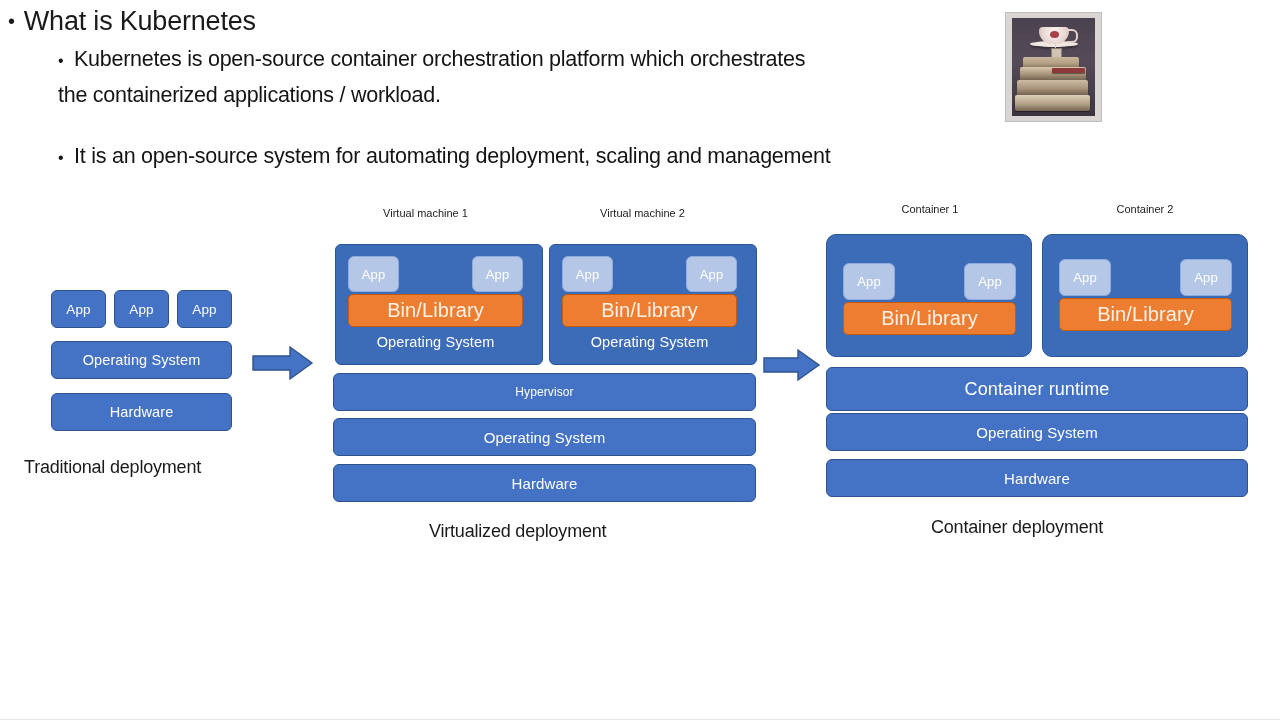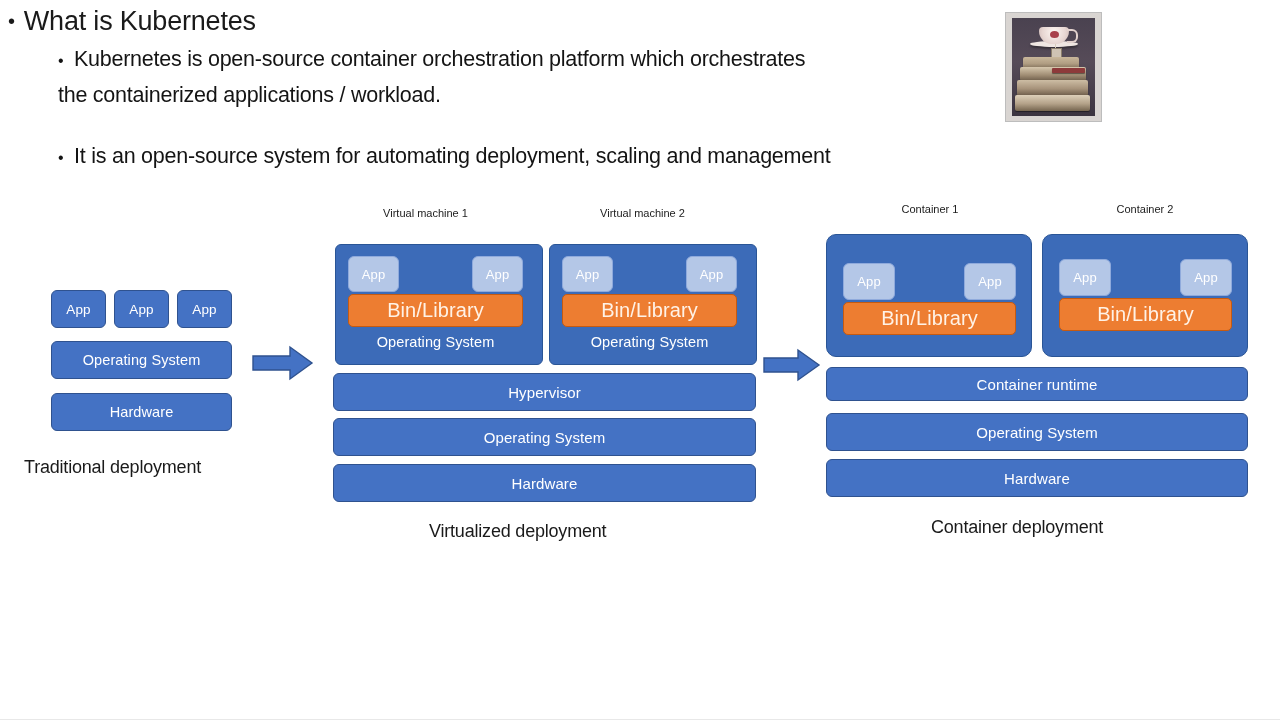--- a/index.html
+++ b/index.html
@@ -263,21 +263,21 @@
       <span>App</span>
     </div>
     <div class="box orange" style="left:12px; top:49px; width:175px; height:33px; position:absolute;">
       <span>Bin/Library</span>
     </div>
     <div class="box" style="left:12px; top:83px; width:175px; height:28px; position:absolute; font-size:14.5px;">
       <span>Operating System</span>
     </div>
   </div>
 
-  <div class="box blue" style="left:333px; top:373px; width:423px; height:38px; font-size:15px;">
+  <div class="box blue" style="left:333px; top:373px; width:423px; height:38px; font-size:12px;">
     <span>Hypervisor</span>
   </div>
   <div class="box blue" style="left:333px; top:418px; width:423px; height:38px; font-size:15px;">
     <span>Operating System</span>
   </div>
   <div class="box blue" style="left:333px; top:464px; width:423px; height:38px; font-size:15px;">
     <span>Hardware</span>
   </div>
   <div class="sec-label" style="left:429px; top:521px;">Virtualized deployment</div>
 
@@ -305,21 +305,21 @@
       <span>App</span>
     </div>
     <div class="box appbox" style="left:137px; top:24px; width:52px; height:37px; position:absolute;">
       <span>App</span>
     </div>
     <div class="box orange" style="left:16px; top:63px; width:173px; height:33px; position:absolute;">
       <span>Bin/Library</span>
     </div>
   </div>
 
-  <div class="box blue" style="left:826px; top:367px; width:422px; height:34px; font-size:15px;">
+  <div class="box blue" style="left:826px; top:367px; width:422px; height:44px; font-size:18px;">
     <span>Container runtime</span>
   </div>
   <div class="box blue" style="left:826px; top:413px; width:422px; height:38px; font-size:15px;">
     <span>Operating System</span>
   </div>
   <div class="box blue" style="left:826px; top:459px; width:422px; height:38px; font-size:15px;">
     <span>Hardware</span>
   </div>
   <div class="sec-label" style="left:931px; top:517px;">Container deployment</div>
 

